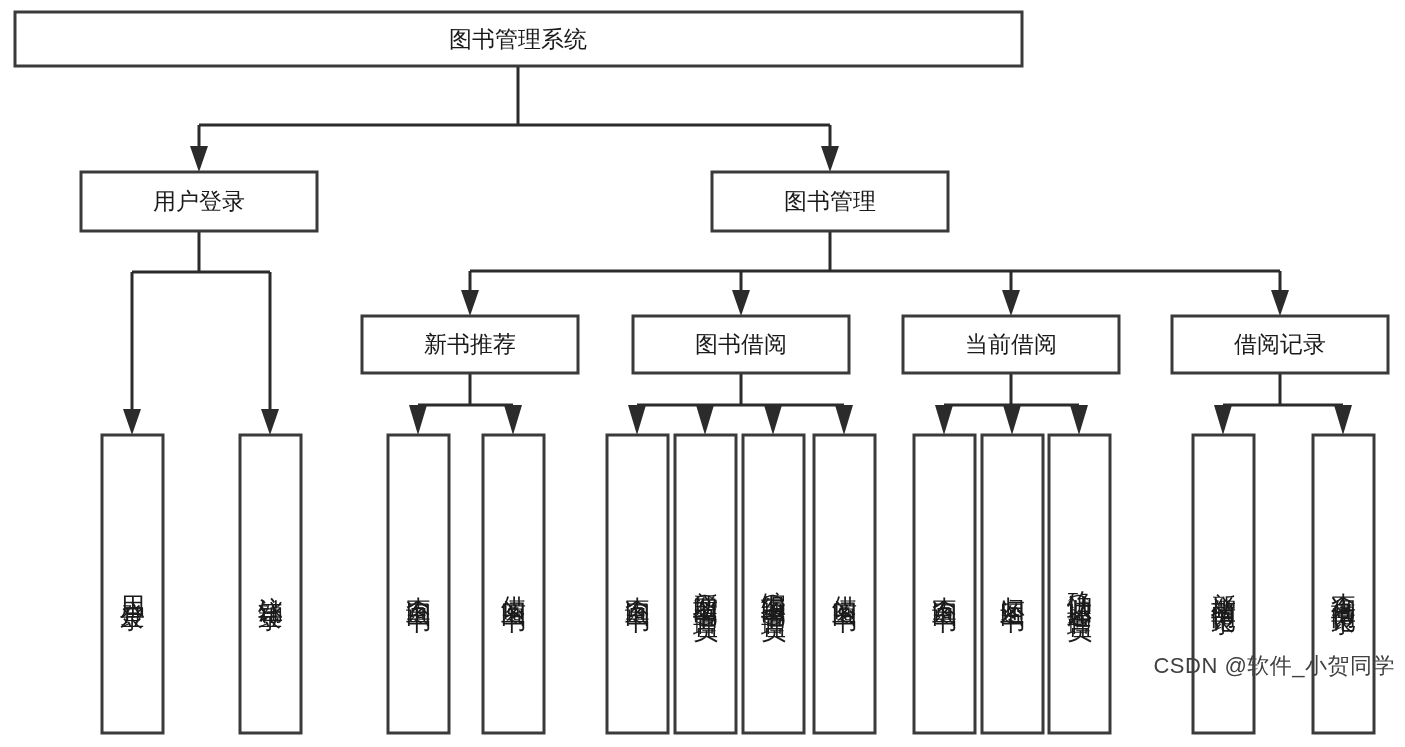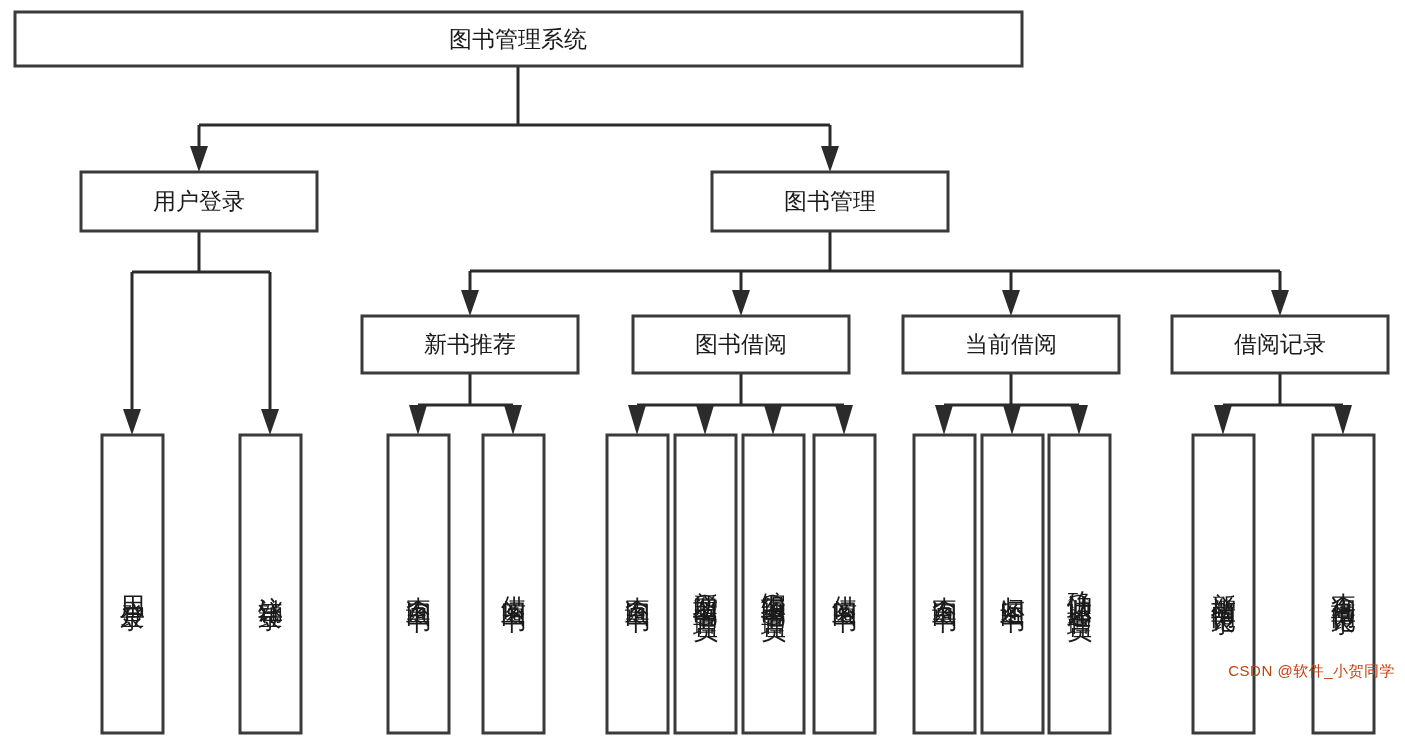--- a/index.html
+++ b/index.html
@@ -44,22 +44,22 @@
     font-size: 23px;
     fill: #1a1a1a;
     text-anchor: middle;
     dominant-baseline: middle;
   }
   .watermark {
     position: absolute;
     right: 10px;
     bottom: 6px;
     font-family: "Liberation Sans", "DejaVu Sans", sans-serif;
-    font-size: 15px;
-    color: #c2410c;
+    font-size: 22px;
+    color: #404040;
     white-space: nowrap;
     letter-spacing: 0.5px;
     pointer-events: none;
   }
 </style>
 </head>
 <body>
 
 <div id="diagram-root">
 

